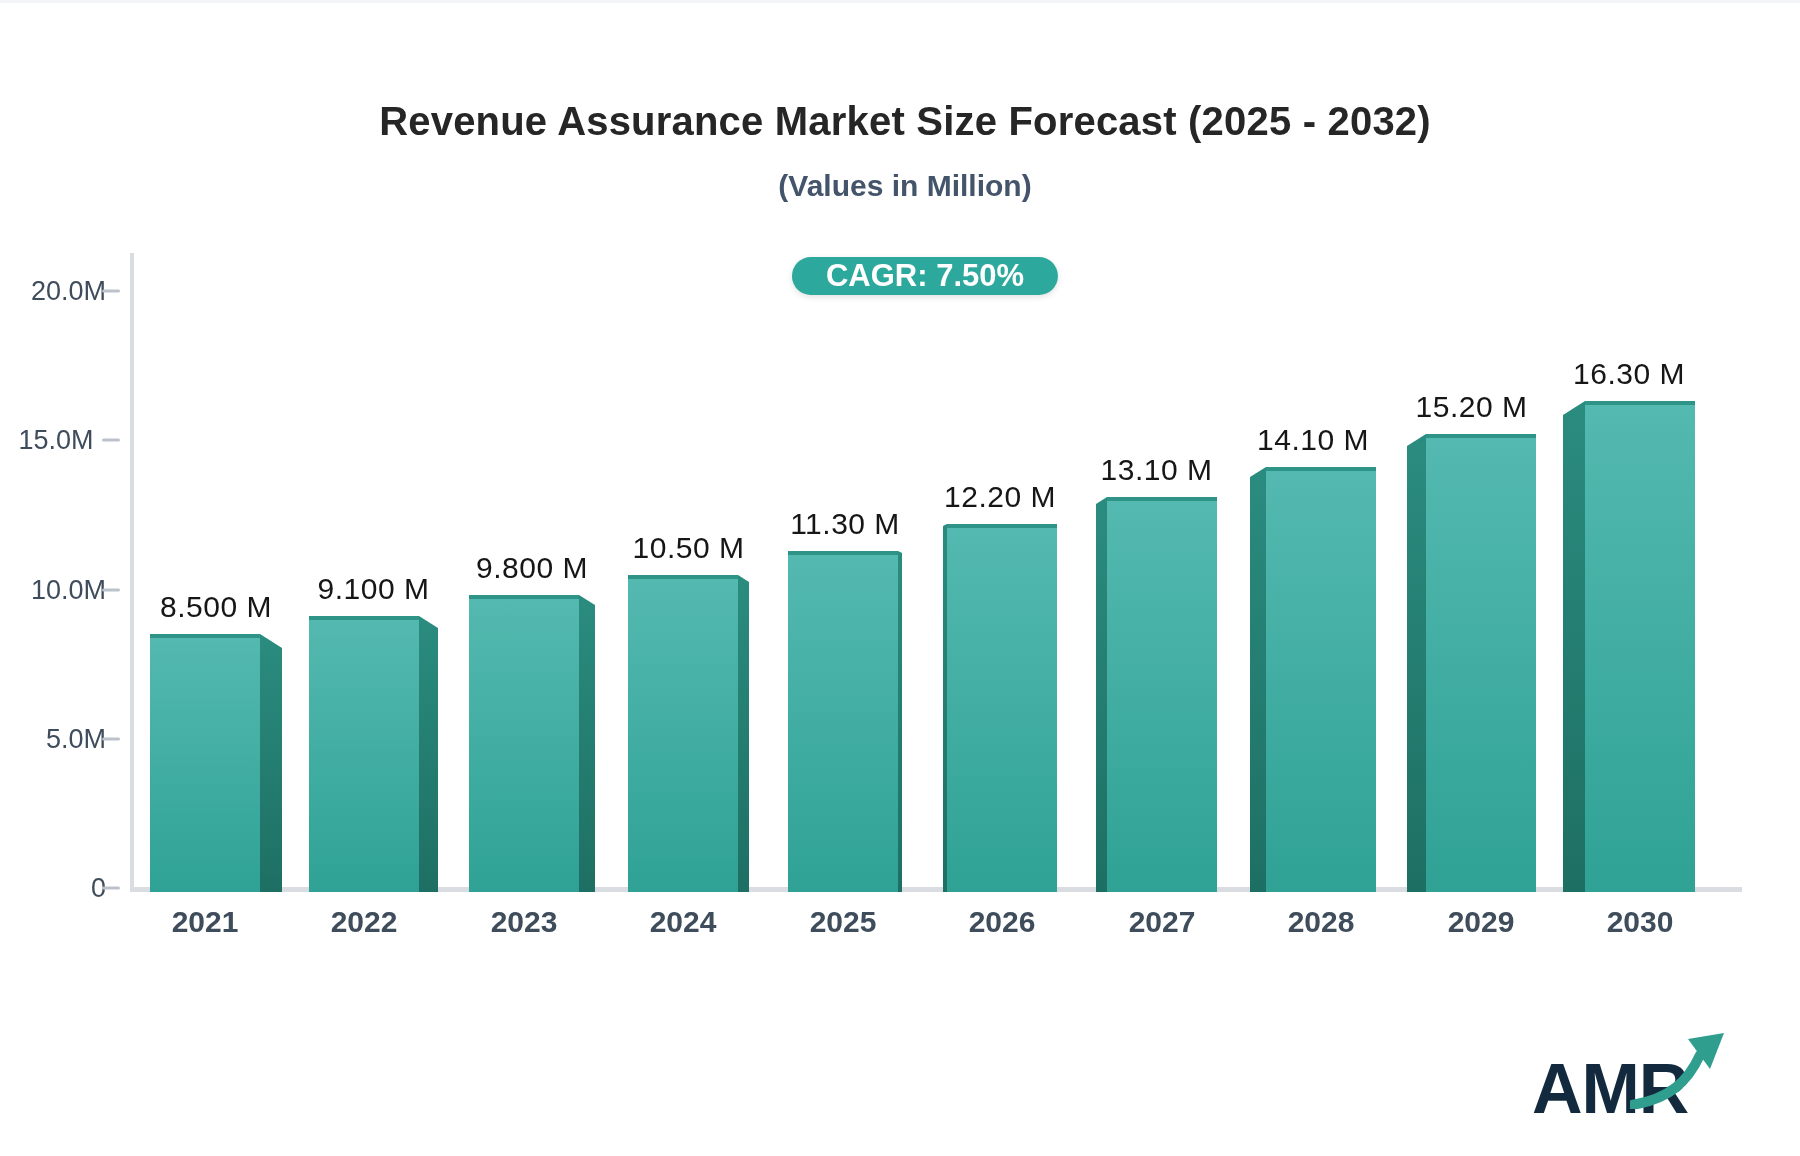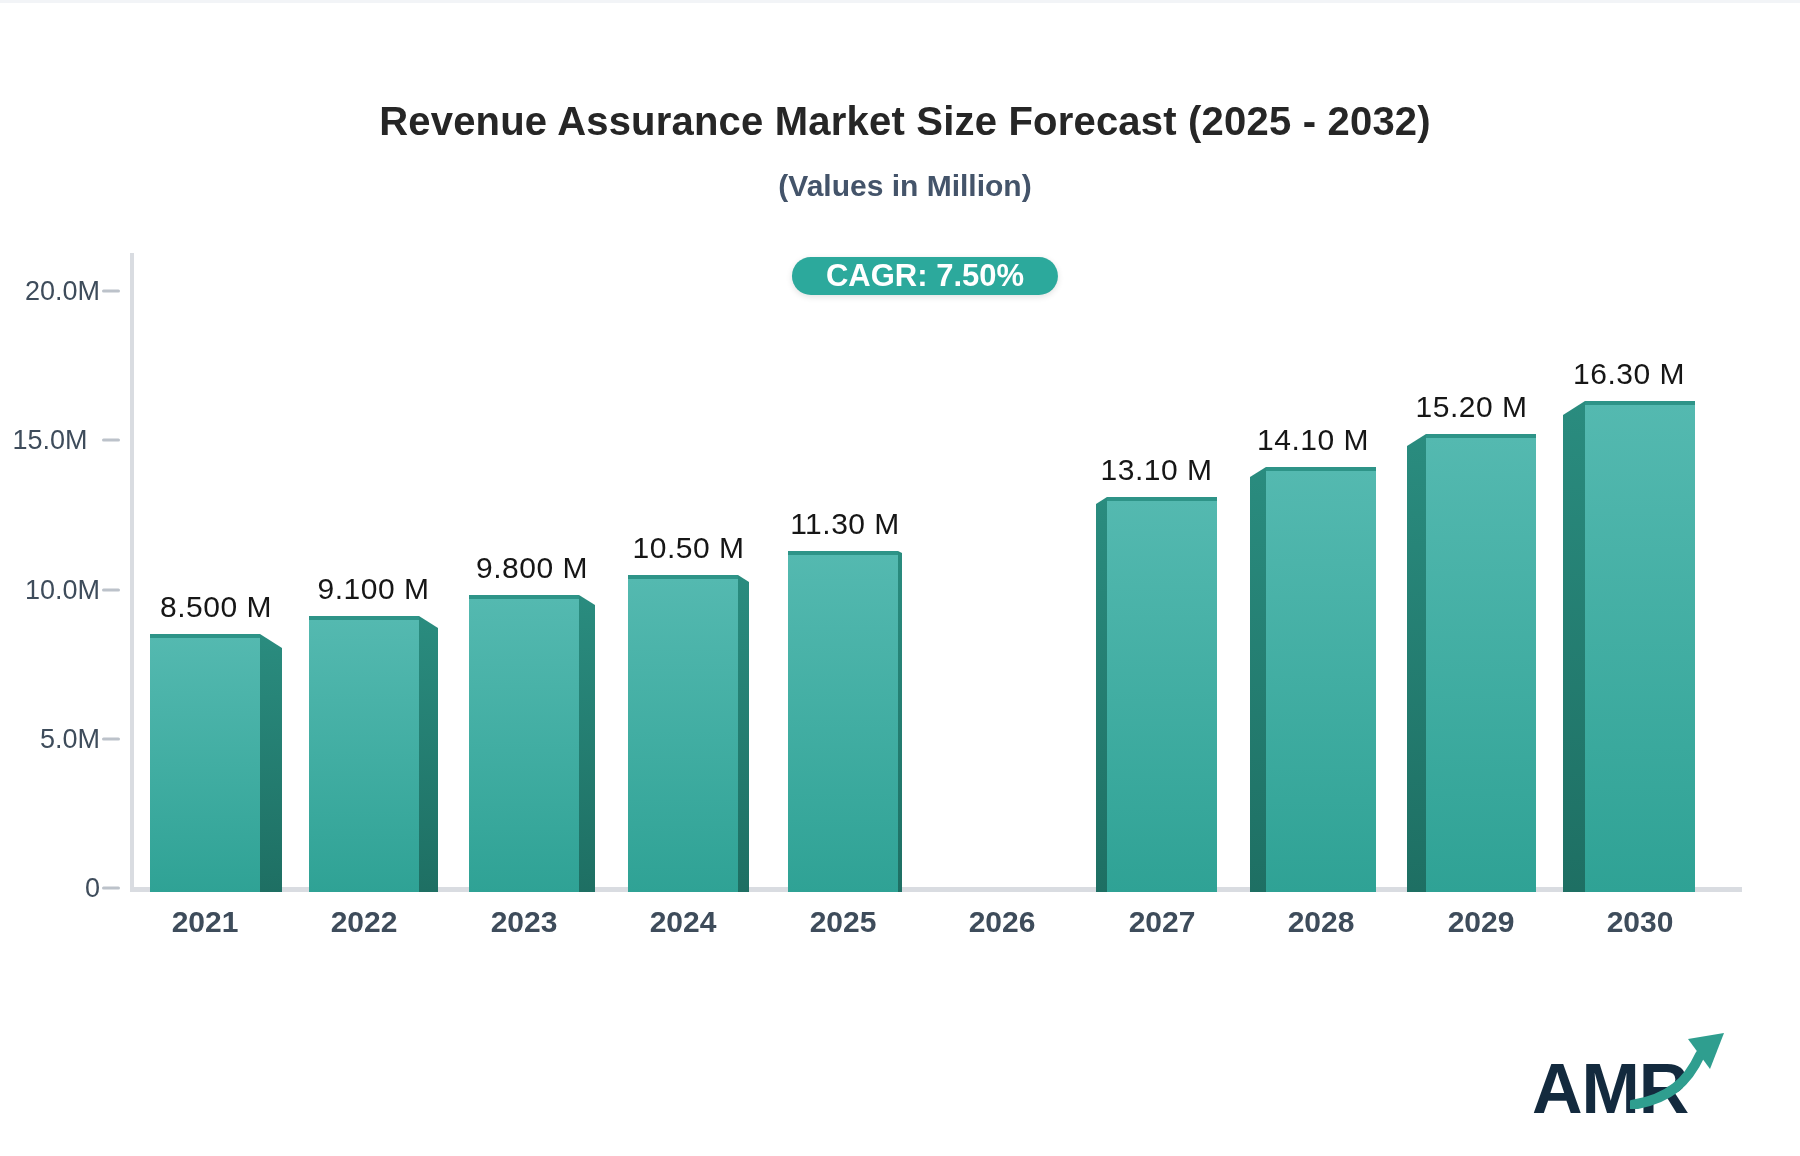--- a/index.html
+++ b/index.html
@@ -43,21 +43,21 @@
   .y-axis-line{
     position:absolute;left:130px;top:250px;width:4px;height:637px;
     background:var(--axis-line);
   }
   .x-axis-line{
     position:absolute;left:130px;top:884px;width:1612px;height:5px;
     background:var(--axis-line);
   }
   .y-tick-label{
     position:absolute;width:100px;text-align:right;transform:translateY(-50%);
-    font-size:27px;font-weight:500;color:var(--tick-text);
+    font-size:27px;font-weight:500;color:var(--tick-text);margin-left:6px;
   }
   .y-tick-mark{
     position:absolute;width:18px;height:3px;background:var(--tick-mark);
     transform:translateY(-50%);border-radius:2px;
   }
   .bar-group{position:absolute;}
   .bar-face{
     position:absolute;top:0;bottom:0;
     background:linear-gradient(180deg,var(--bar-face-top) 0%,var(--bar-face-bottom) 100%);
     border-top:4px solid var(--bar-top-edge);box-sizing:border-box;
@@ -138,20 +138,25 @@
       <div class="bar-side" style="left: 110px; width: 11px; clip-path: polygon(0px 0px, 100% 7px, 100% 100%, 0px 100%);"></div>
       <div class="bar-value">10.50 M</div>
     </div>
     <div class="year-label" style="left: 843px;">2025</div>
     <div class="bar-group" style="left: 788px; top: 548px; width: 114px; height: 341px;">
       <div class="bar-face" style="left: 0px; width: 110px;"></div>
       <div class="bar-side" style="left: 110px; width: 4px; clip-path: polygon(0px 0px, 100% 2px, 100% 100%, 0px 100%);"></div>
       <div class="bar-value">11.30 M</div>
     </div>
     <div class="year-label" style="left: 1002px;">2026</div>
+    <div class="bar-group" style="left: 943px; top: 521px; width: 114px; height: 368px;">
+      <div class="bar-face" style="left: 4px; width: 110px;"></div>
+      <div class="bar-side" style="left: 0px; width: 4px; clip-path: polygon(0px 2px, 100% 0px, 100% 100%, 0px 100%);"></div>
+      <div class="bar-value">12.20 M</div>
+    </div>
     <div class="year-label" style="left: 1162px;">2027</div>
     <div class="bar-group" style="left: 1096px; top: 494px; width: 121px; height: 395px;">
       <div class="bar-face" style="left: 11px; width: 110px;"></div>
       <div class="bar-side" style="left: 0px; width: 11px; clip-path: polygon(0px 7px, 100% 0px, 100% 100%, 0px 100%);"></div>
       <div class="bar-value">13.10 M</div>
     </div>
     <div class="year-label" style="left: 1321px;">2028</div>
     <div class="bar-group" style="left: 1250px; top: 464px; width: 126px; height: 425px;">
       <div class="bar-face" style="left: 16px; width: 110px;"></div>
       <div class="bar-side" style="left: 0px; width: 16px; clip-path: polygon(0px 10px, 100% 0px, 100% 100%, 0px 100%);"></div>

